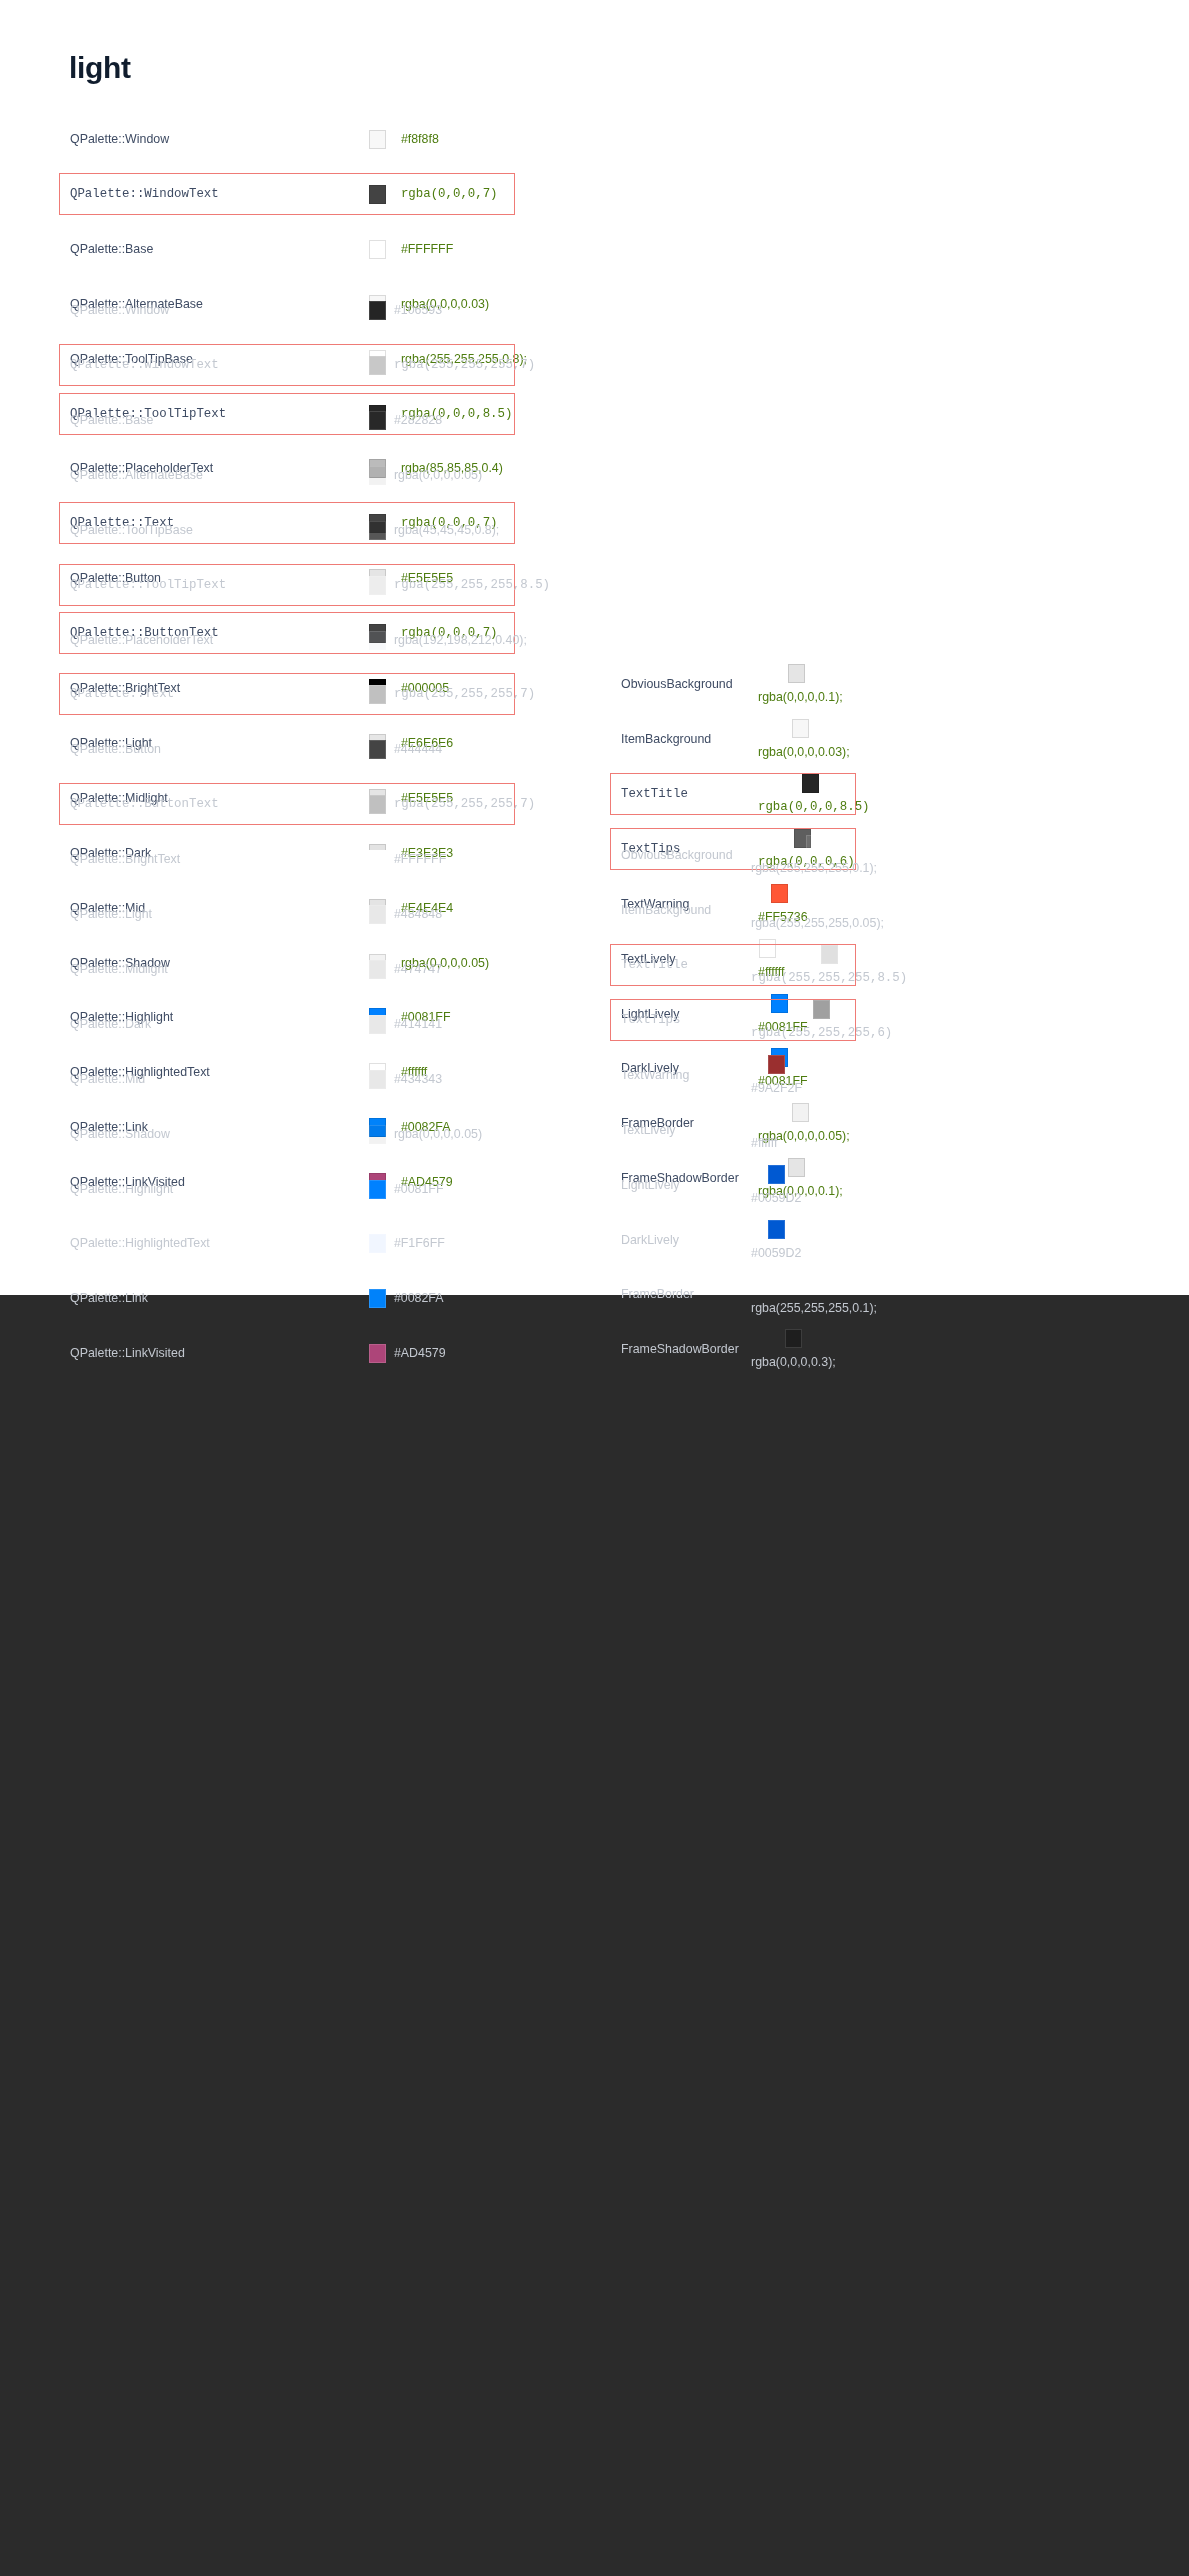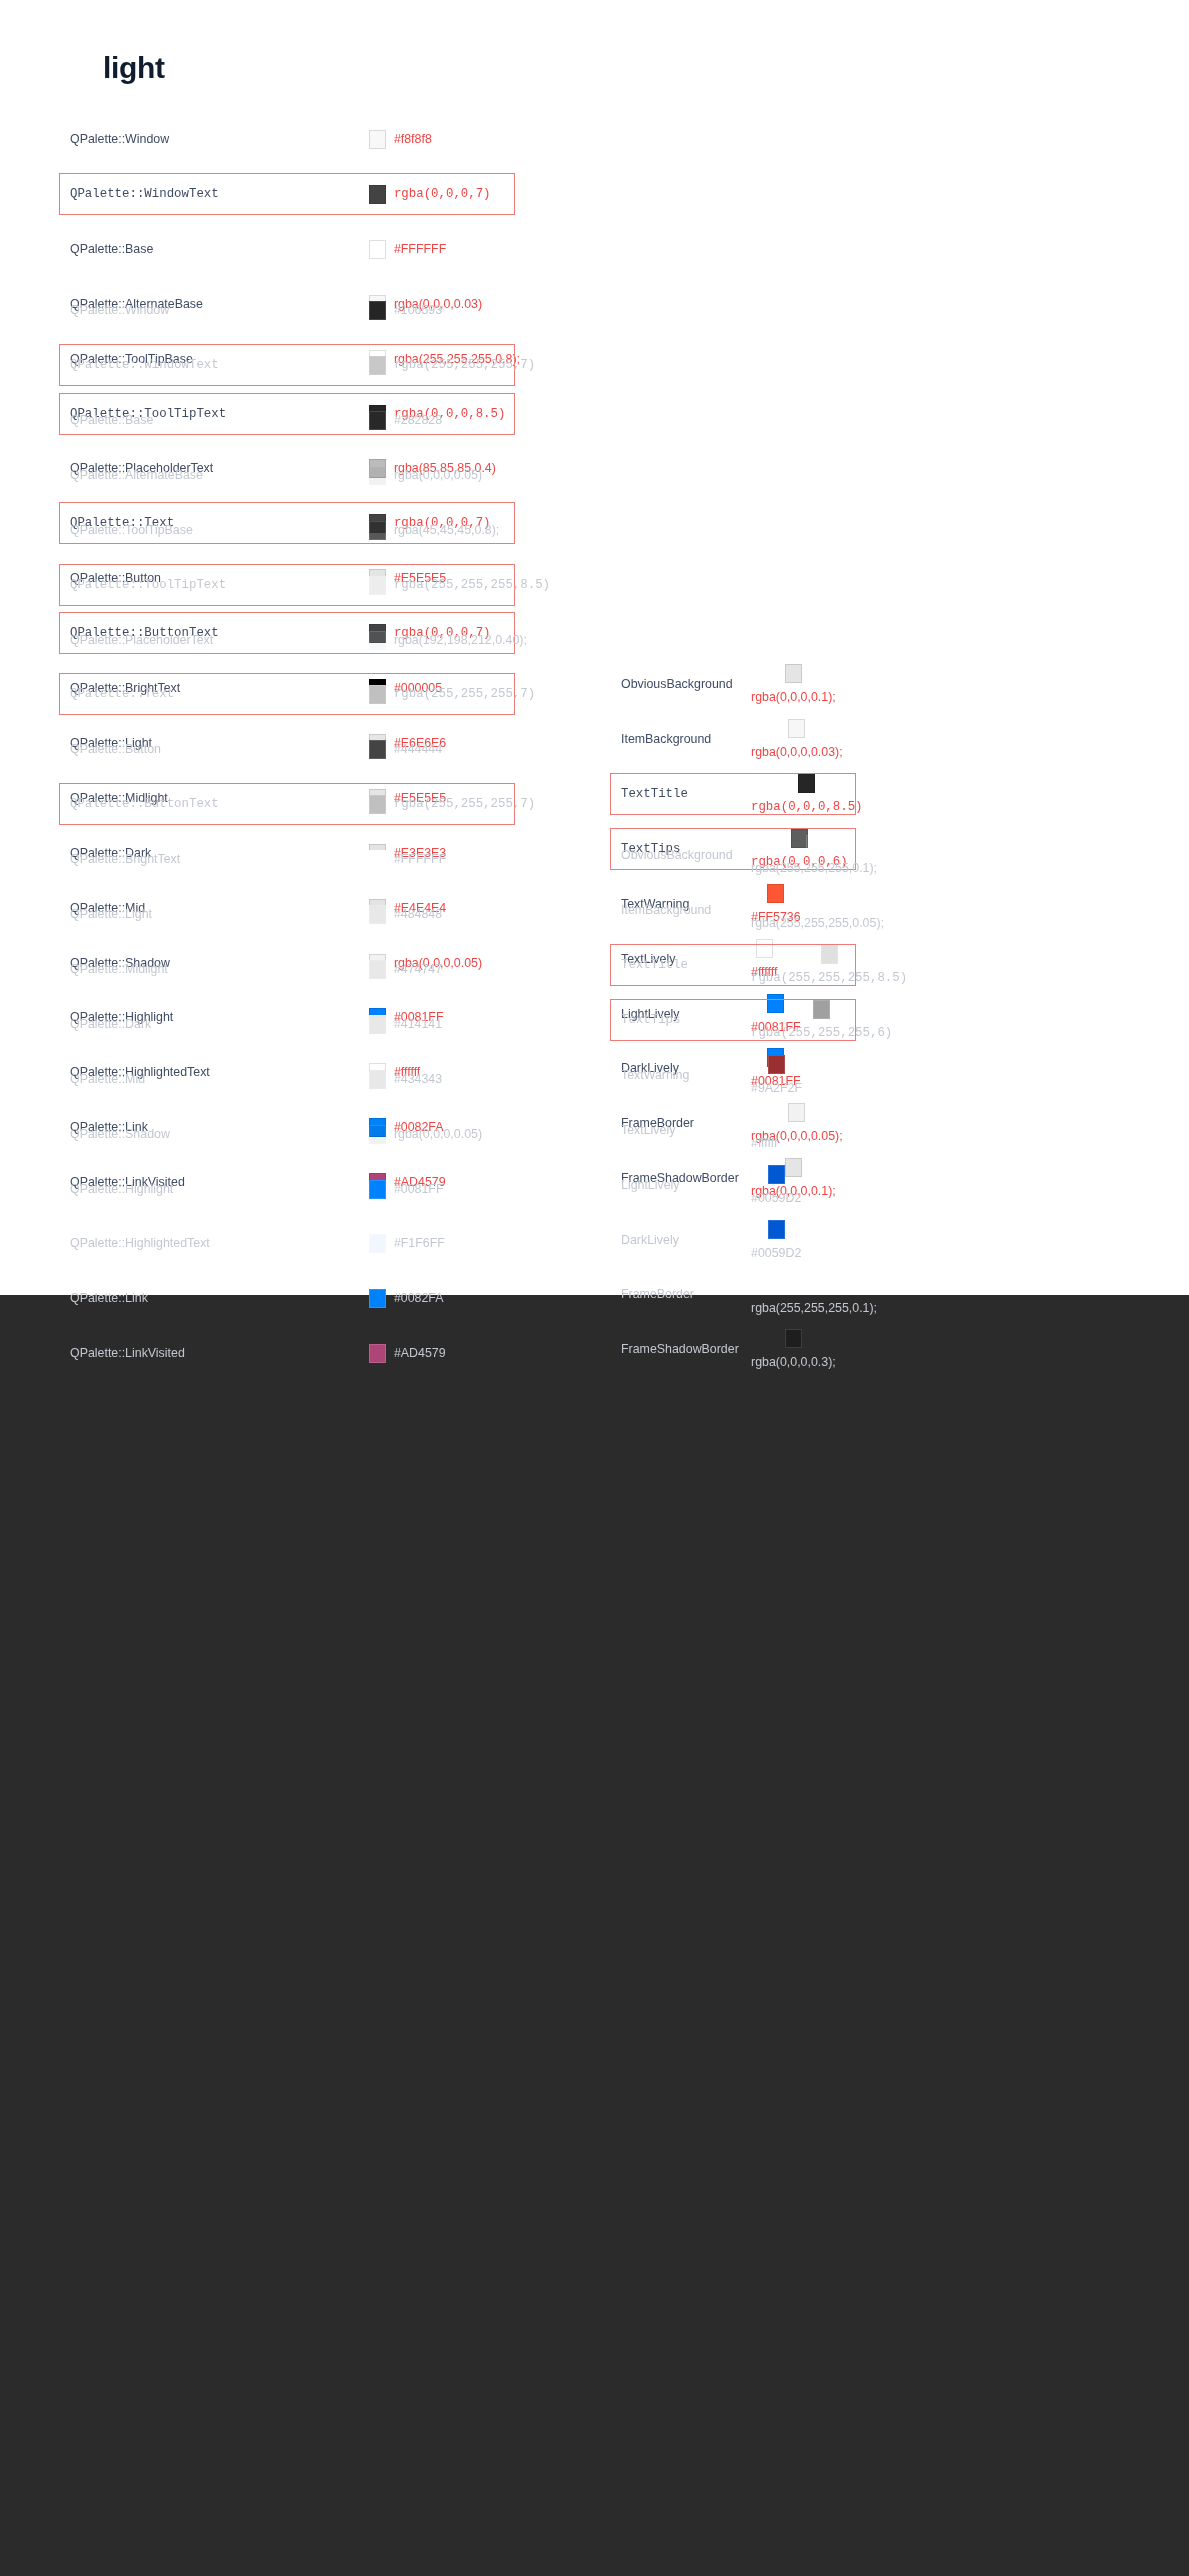--- a/index.html
+++ b/index.html
@@ -27,21 +27,20 @@
   .section.dark {
     background: #2b2b2b;
     height: 1281px;
   }
 
   .section-title {
     position: absolute;
     font-size: 30px;
     font-weight: 700;
     letter-spacing: -0.3px;
-    margin-left: 34px;
   }
   .section.light .section-title {
     left: 69px;
     top: 51px;
     color: #101d2e;
   }
 
   
   .col {
     position: absolute;
@@ -97,21 +96,21 @@
     display: block;
   }
   .section.light .swatch { border: 0.6px solid rgba(0,0,0,0.12); }
   .section.dark  .swatch { border: 0.6px solid rgba(255,255,255,0.14); }
 
   .row-value {
     font-size: 12.4px;
     line-height: 1;
     white-space: nowrap;
   }
-  .section.light .row-value { color: #ef4444; }
+  .section.light .row-value { color: #4d7c0f; margin-left: 7px; }
   .section.dark  .row-value { color: #c3c8d0; }
 </style>
 </head>
 <body>
 
 <div class="page">
 
   <div class="section light">
     <div class="section-title">light</div>
     <div class="col left">

